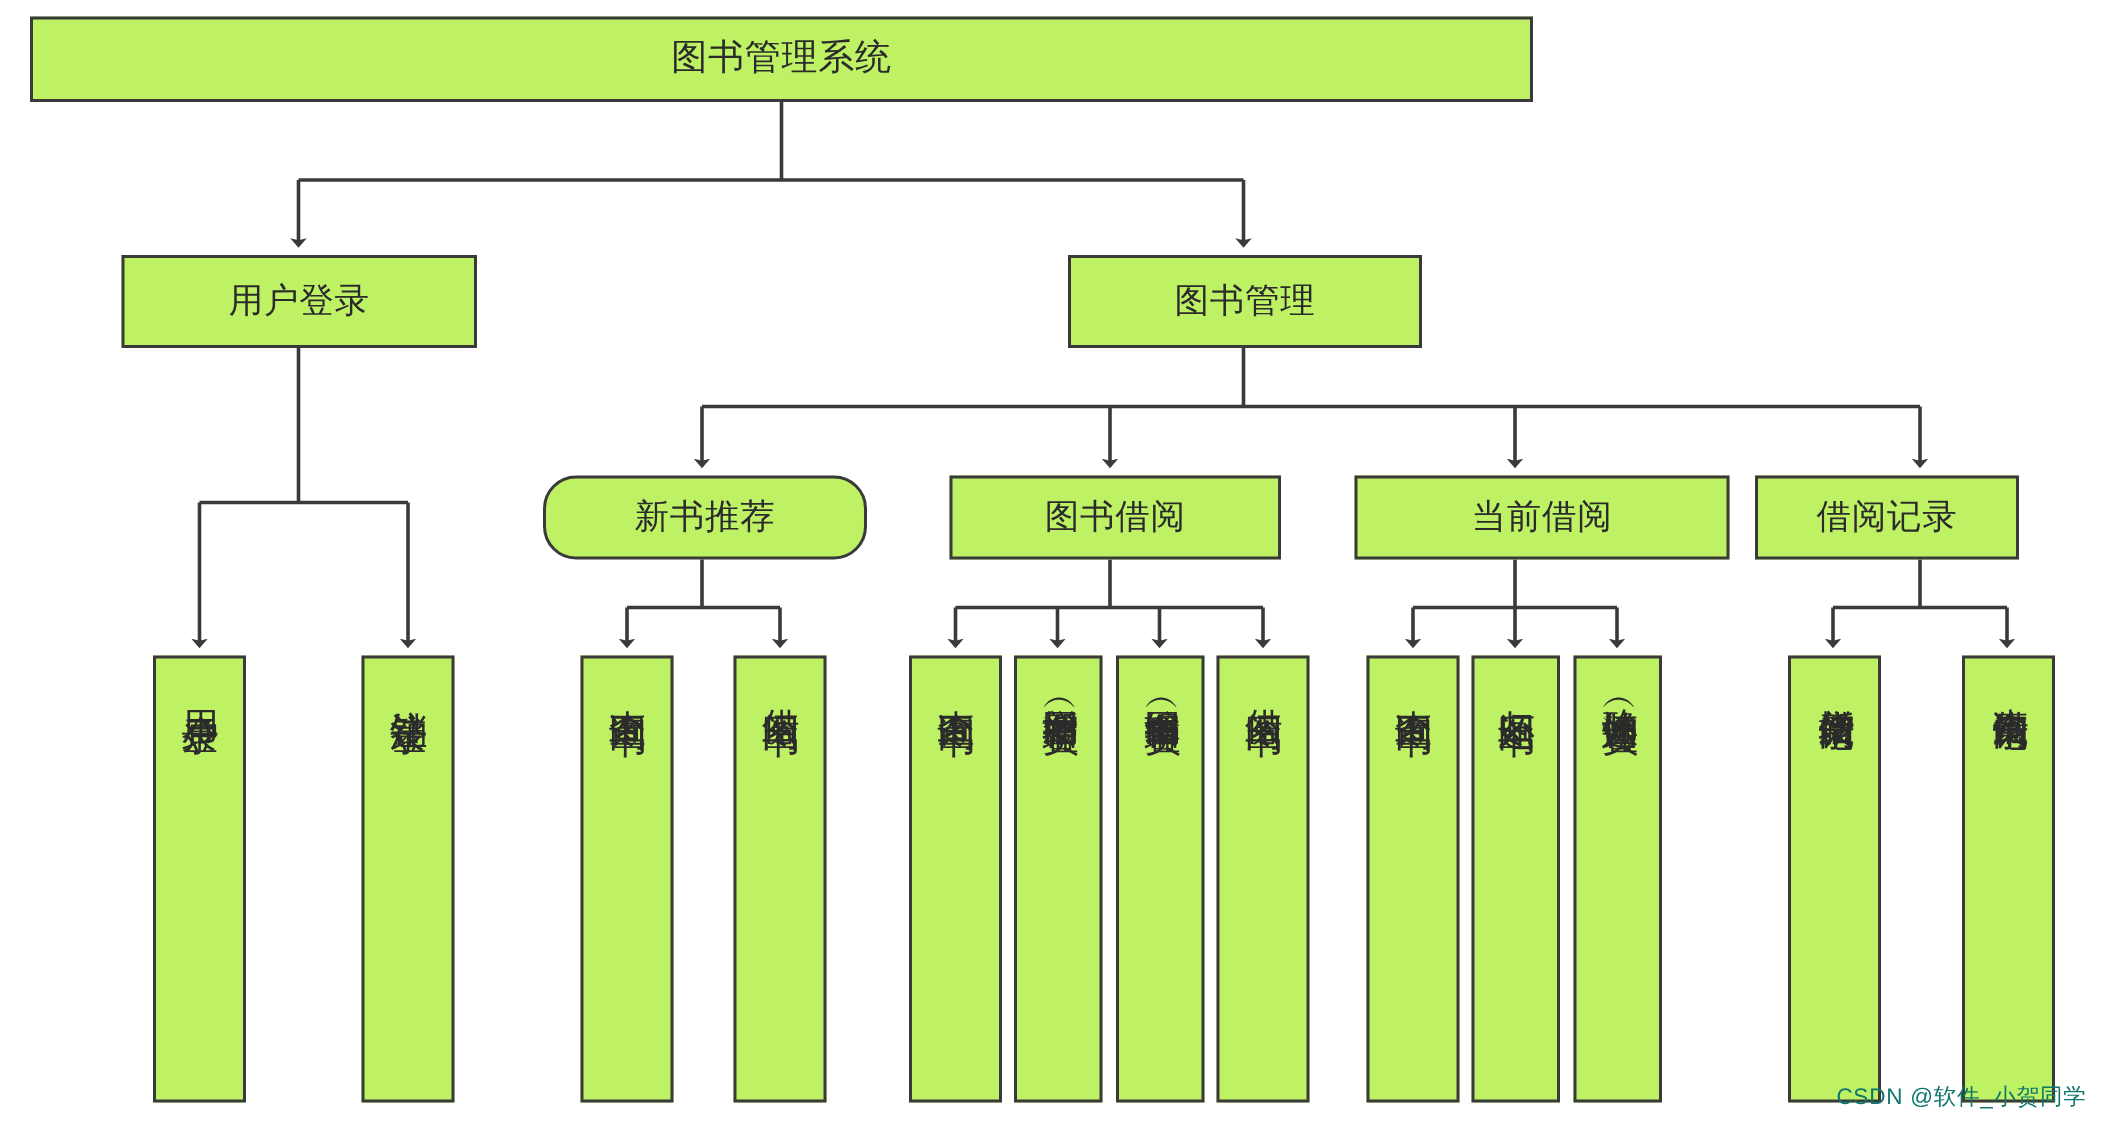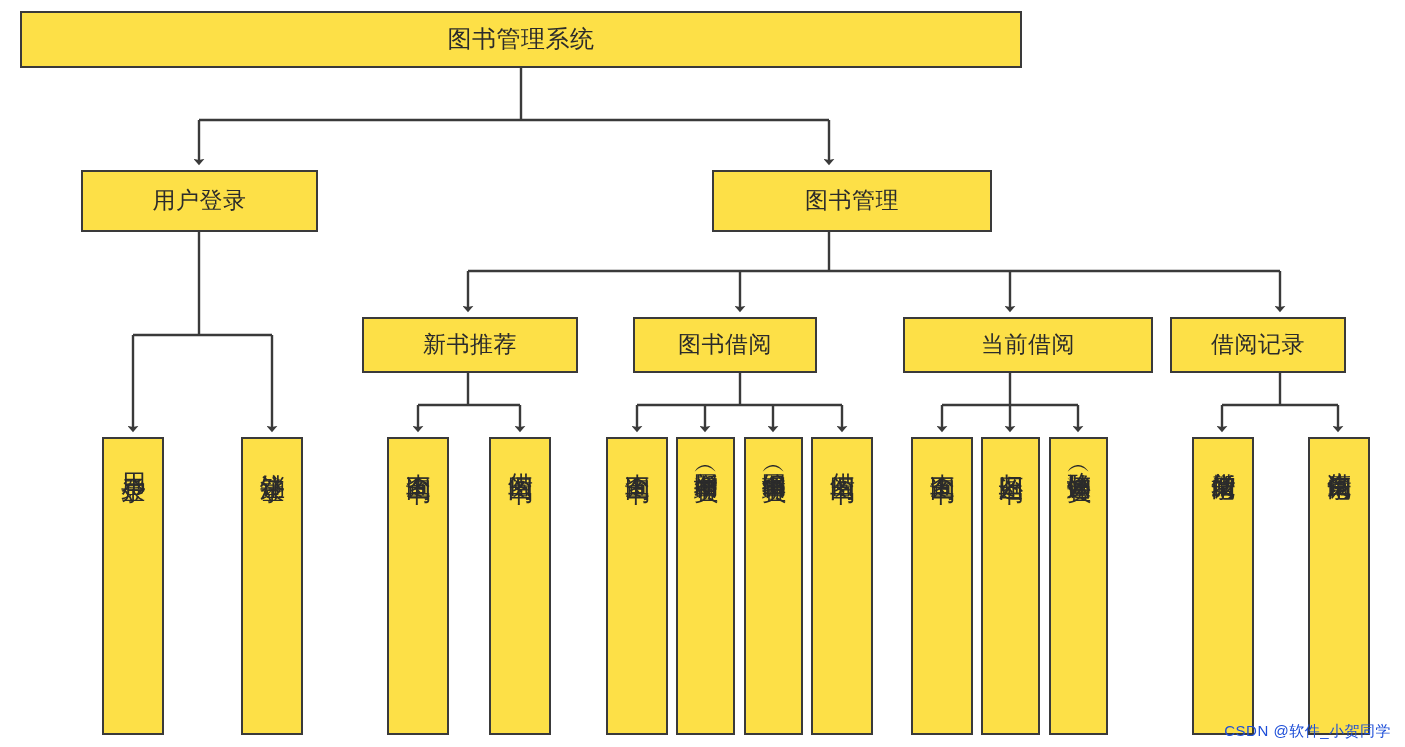--- a/index.html
+++ b/index.html
@@ -22,27 +22,26 @@
   svg.connector-layer {
     position: absolute;
     top: 0;
     left: 0;
     width: 1405px;
     height: 747px;
   }
   .node {
     position: absolute;
     box-sizing: border-box;
-    background: #fde047;
+    background: #bef264;
     border: 2.4px solid #3a3a3a;
     display: flex;
     align-items: center;
     justify-content: center;
     z-index: 2;
-    font-family: Liberation Serif, serif;
   }
   .node .node-label {
     color: #2b2b2b;
     letter-spacing: 0.5px;
     white-space: nowrap;
   }
   .node.horizontal .node-label {
     font-size: 23px;
     line-height: 1.1;
   }
@@ -65,21 +64,21 @@
   }
   .node.vertical.tall-text .node-label {
     font-size: 24px;
     letter-spacing: 1.2px;
   }
   #watermark {
     position: absolute;
     right: 14px;
     bottom: 6px;
     font-size: 15px;
-    color: #1d4ed8;
+    color: #0f766e;
     z-index: 5;
     white-space: nowrap;
     letter-spacing: 0.5px;
   }
 </style>
 </head>
 <body>
 
 <div id="diagram-root">
 
@@ -146,29 +145,29 @@
   </svg>
 
   <div class="node root horizontal" style="left:20px; top:11px; width:1002px; height:57px;">
     <span class="node-label">图书管理系统</span>
   </div>
 
   <div class="node horizontal" style="left:81px; top:170px; width:237px; height:62px;">
     <span class="node-label">用户登录</span>
   </div>
 
-  <div class="node horizontal" style="left:712px; top:170px; width:280px; height:62px;justify-content:center;">
+  <div class="node horizontal" style="left:712px; top:170px; width:236px; height:62px;justify-content:center;">
     <span class="node-label">图书管理</span>
   </div>
 
-  <div class="node horizontal" style="left:362px; top:317px; width:216px; height:56px;">
+  <div class="node horizontal" style="left:362px; top:317px; width:216px; height:56px;border-radius:22px;">
     <span class="node-label">新书推荐</span>
   </div>
 
-  <div class="node horizontal" style="left:633px; top:317px; width:184px; height:56px;">
+  <div class="node horizontal" style="left:633px; top:317px; width:221px; height:56px;">
     <span class="node-label">图书借阅</span>
   </div>
 
   <div class="node horizontal" style="left:903px; top:317px; width:250px; height:56px;">
     <span class="node-label">当前借阅</span>
   </div>
 
   <div class="node horizontal" style="left:1170px; top:317px; width:176px; height:56px;">
     <span class="node-label">借阅记录</span>
   </div>

